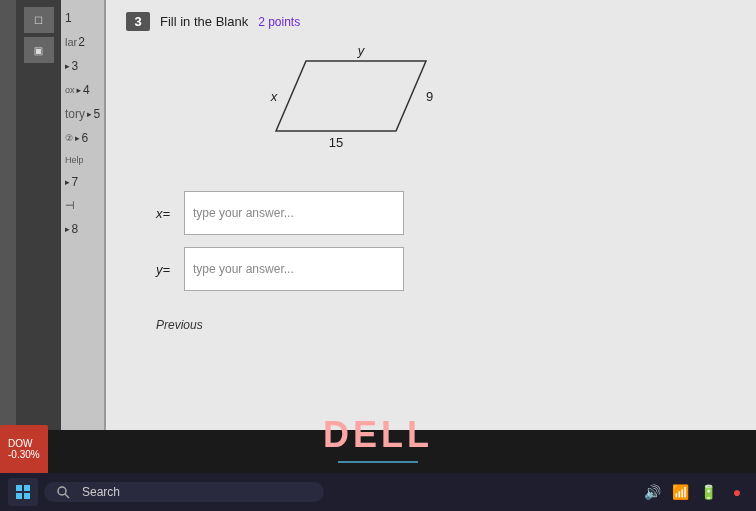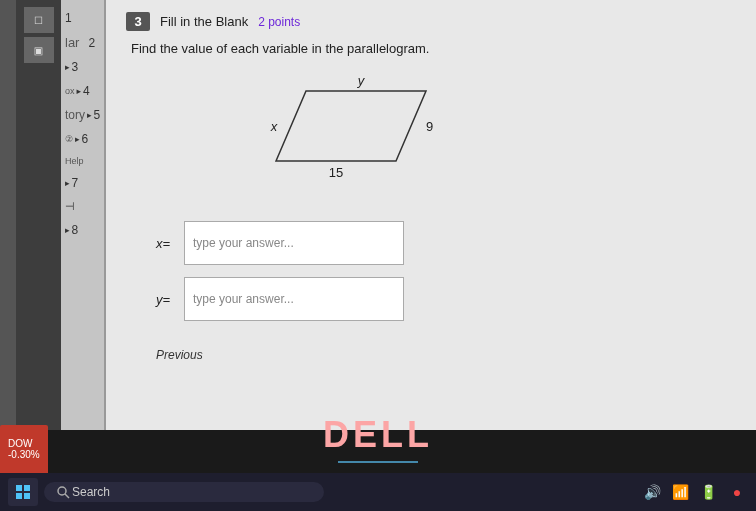--- a/index.html
+++ b/index.html
@@ -148,21 +148,21 @@
       justify-content: center;
       border-radius: 3px;
     }
 
     .taskbar-search {
       display: flex;
       align-items: center;
       background: #2a2a3e;
       border-radius: 12px;
       padding: 3px 12px;
-      gap: 2px;
+      gap: 12px;
       flex: 1;
       max-width: 280px;
     }
 
     .taskbar-search-text {
       font-size: 12px;
       color: #ccc;
     }
 
     .taskbar-icons {
@@ -274,21 +274,21 @@
   <div class="sidebar-inner">
     <div class="side-icon-box">☐</div>
     <div class="side-icon-box">▣</div>
   </div>
 
   <div class="nav-panel">
     <div class="nav-entry">
       <span>1</span>
     </div>
     <div class="nav-entry">
-      <span style="font-size:13px;color:#555;margin-right:9px">lar</span>
+      <span style="font-size:11px;color:#555;margin-right:1px">lar</span>
       <span>2</span>
     </div>
     <div class="nav-entry">
       <span style="font-size:9px;margin-right:2px">▸</span>
       <span>3</span>
     </div>
     <div class="nav-entry">
       <span style="font-size:9px;color:#555;margin-right:2px">ox</span>
       <span style="font-size:9px;margin-right:2px">▸</span>
       <span>4</span>
@@ -322,21 +322,20 @@
   <div class="main-content">
 
     
     <div class="question-header">
       <span class="question-badge">3</span>
       <span class="question-type">Fill in the Blank</span>
       <span class="question-points">2 points</span>
     </div>
 
     
-    <p class="question-text">Find the value of each variable in the parallelogram.</p>
 
     
     <div class="diagram-container">
       <svg class="diagram-svg" viewBox="0 0 220 110">
 
         <polygon points="40,90 70,20 190,20 160,90" fill="none" stroke="#333" stroke-width="1.5"></polygon>
 
         <text x="125" y="14" font-size="13" font-style="italic" fill="#222" text-anchor="middle">y</text>
 
         <text x="38" y="60" font-size="13" font-style="italic" fill="#222" text-anchor="middle">x</text>

